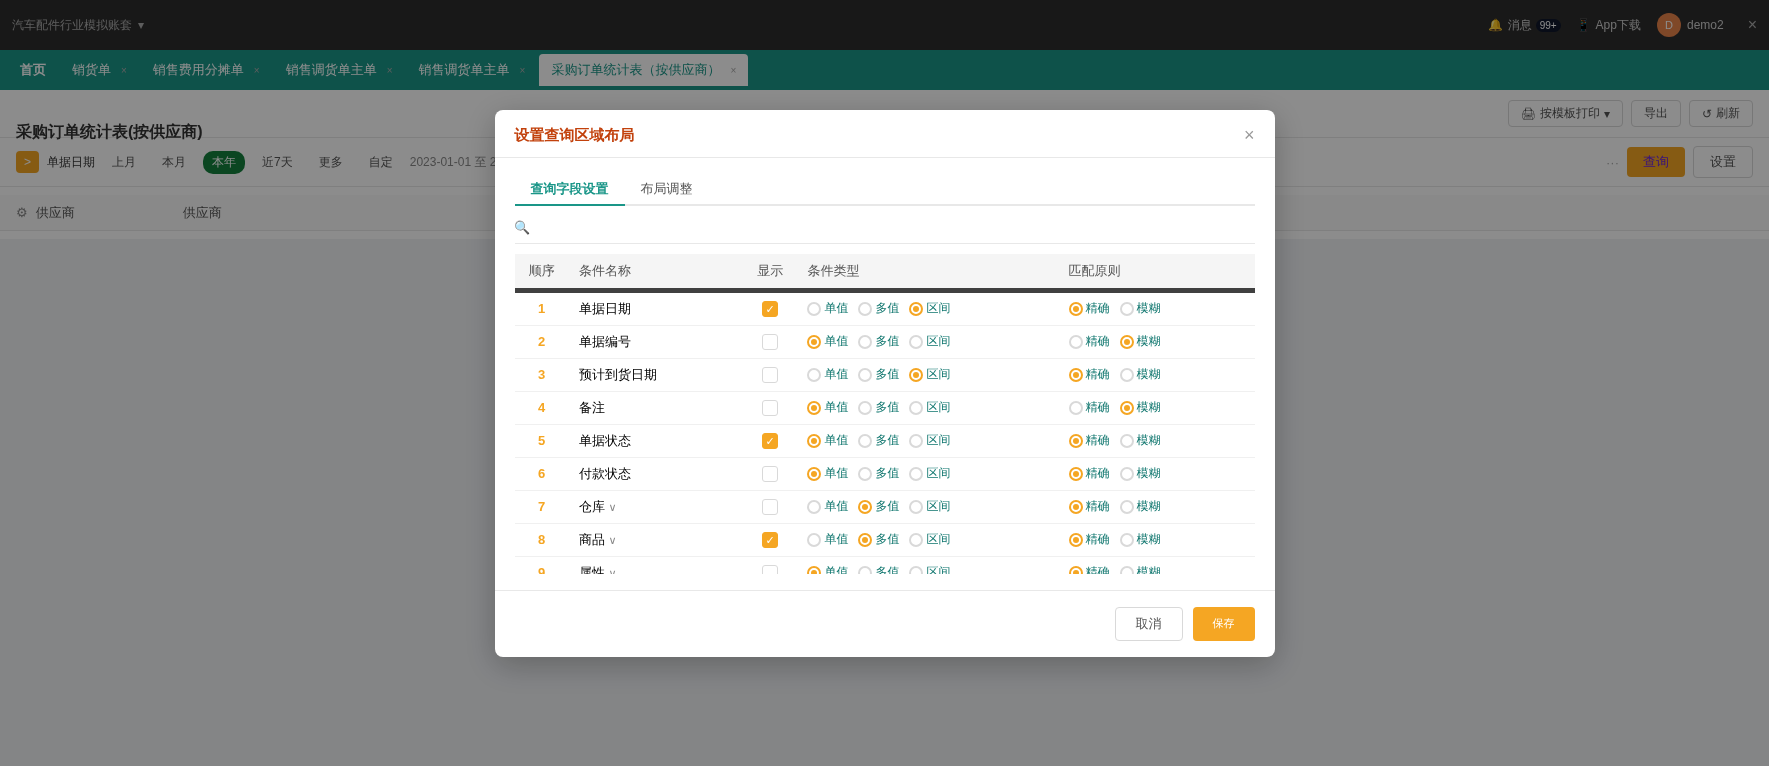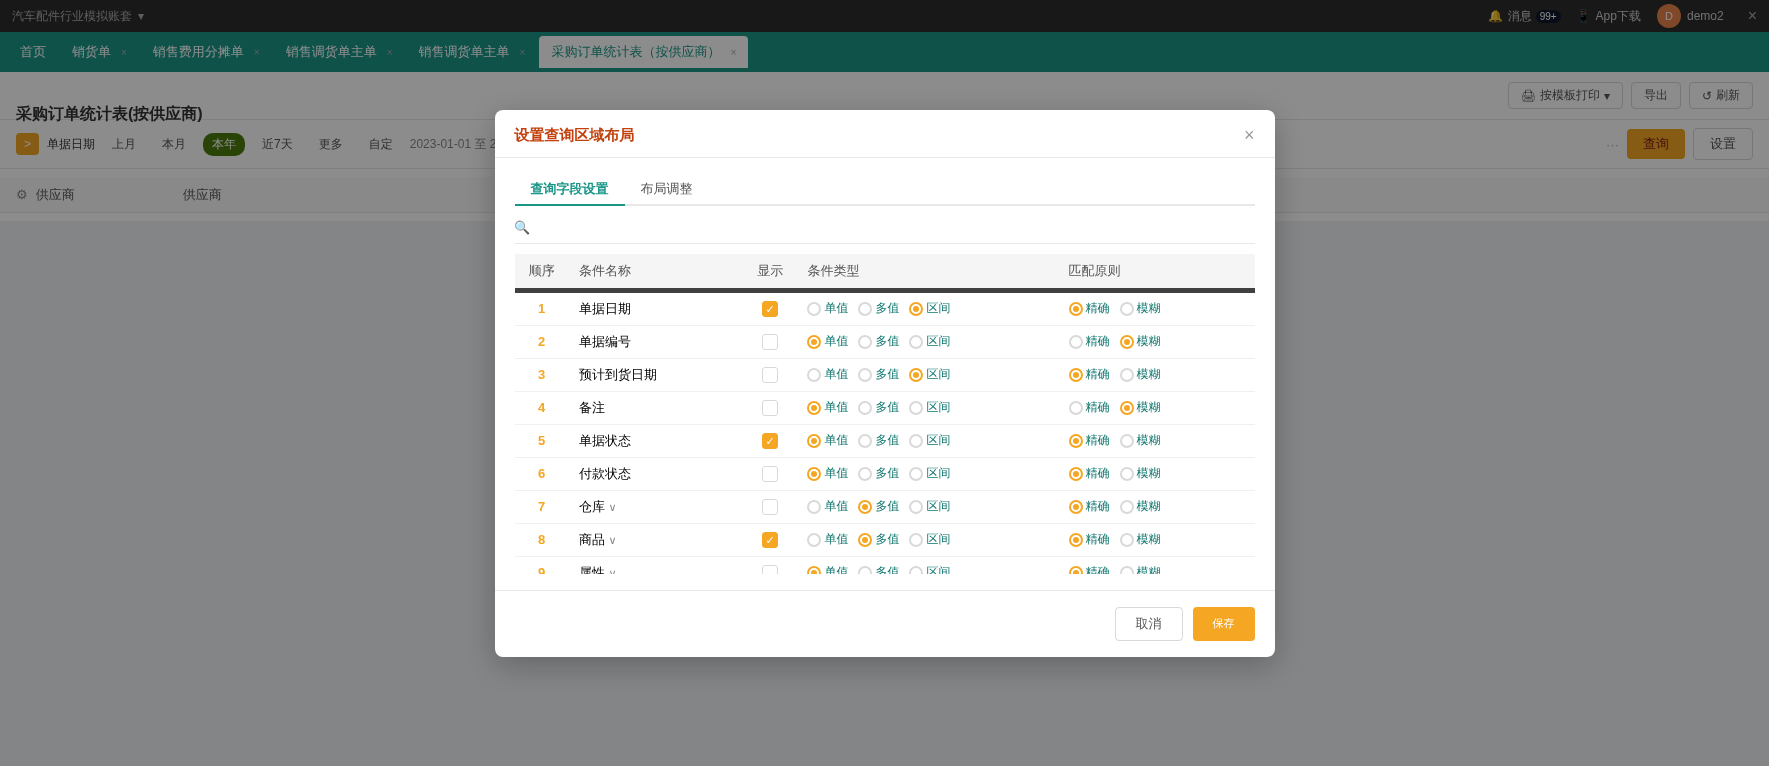--- a/index.html
+++ b/index.html
@@ -1,20 +1,20 @@
 <!DOCTYPE html>
 <html><head>
   <meta charset="utf-8">
   <style>
     * { box-sizing: border-box; margin: 0; padding: 0; }
     body { font-family: "Microsoft YaHei", Arial, sans-serif; font-size: 13px; background: #f0f2f5; overflow: hidden; }
 
     
     .top-bar {
-      height: 32px;
+      height: 50px;
       background: #2d2d2d;
       display: flex;
       align-items: center;
       justify-content: space-between;
       padding: 0 12px;
       color: #ccc;
     }
     .top-bar-left { font-size: 12px; color: #aaa; display: flex; align-items: center; gap: 6px; }
     .top-bar-right { display: flex; align-items: center; gap: 16px; font-size: 12px; color: #ccc; }
     .notification-btn { display: flex; align-items: center; gap: 4px; cursor: pointer; position: relative; }
@@ -37,21 +37,21 @@
       padding: 0 12px;
       display: flex;
       align-items: center;
       gap: 6px;
       color: #fff;
       font-size: 13px;
       cursor: pointer;
       border-radius: 4px 4px 0 0;
       white-space: nowrap;
     }
-    .nav-tab.home { font-weight: normal; }
+    .nav-tab.home { font-weight: bold; }
     .nav-tab.active { background: #fff; color: #1a9688; }
     .nav-tab .tab-close { font-size: 10px; color: #aaa; margin-left: 4px; cursor: pointer; }
 
     
     .page-header {
       height: 48px;
       background: #fff;
       display: flex;
       align-items: center;
       justify-content: space-between;
@@ -67,24 +67,24 @@
       background: #fff;
       padding: 8px 16px;
       border-bottom: 1px solid #e8e8e8;
       display: flex;
       align-items: center;
       gap: 8px;
     }
     .filter-toggle { background: #f5a623; color: #fff; border: none; padding: 4px 8px; border-radius: 4px; cursor: pointer; font-size: 12px; }
     .date-label { font-size: 12px; color: #333; }
     .date-btn { padding: 2px 8px; border: 1px solid transparent; border-radius: 3px; cursor: pointer; font-size: 12px; color: #555; background: none; }
-    .date-btn.active { background: #4d7c0f; color: #fff; border-radius: 10px; text-align: center; }
+    .date-btn.active { background: #15803d; color: #fff; border-radius: 10px; text-align: center; }
     .date-range { font-size: 12px; color: #888; }
     .dots { color: #aaa; cursor: pointer; margin-left: auto; }
-    .btn-query { background: #f5a623; color: #7f1d1d; border: none; padding: 6px 16px; border-radius: 4px; cursor: pointer; font-size: 13px; }
+    .btn-query { background: #f5a623; color: #6d28d9; border: none; padding: 6px 16px; border-radius: 4px; cursor: pointer; font-size: 13px; }
     .btn-set { background: #fff; color: #555; border: 1px solid #d9d9d9; padding: 6px 16px; border-radius: 4px; cursor: pointer; font-size: 13px; }
 
     
     .table-area {
       background: #fff;
       margin: 0;
       padding: 8px 0;
     }
     .table-header-row {
       display: flex;

